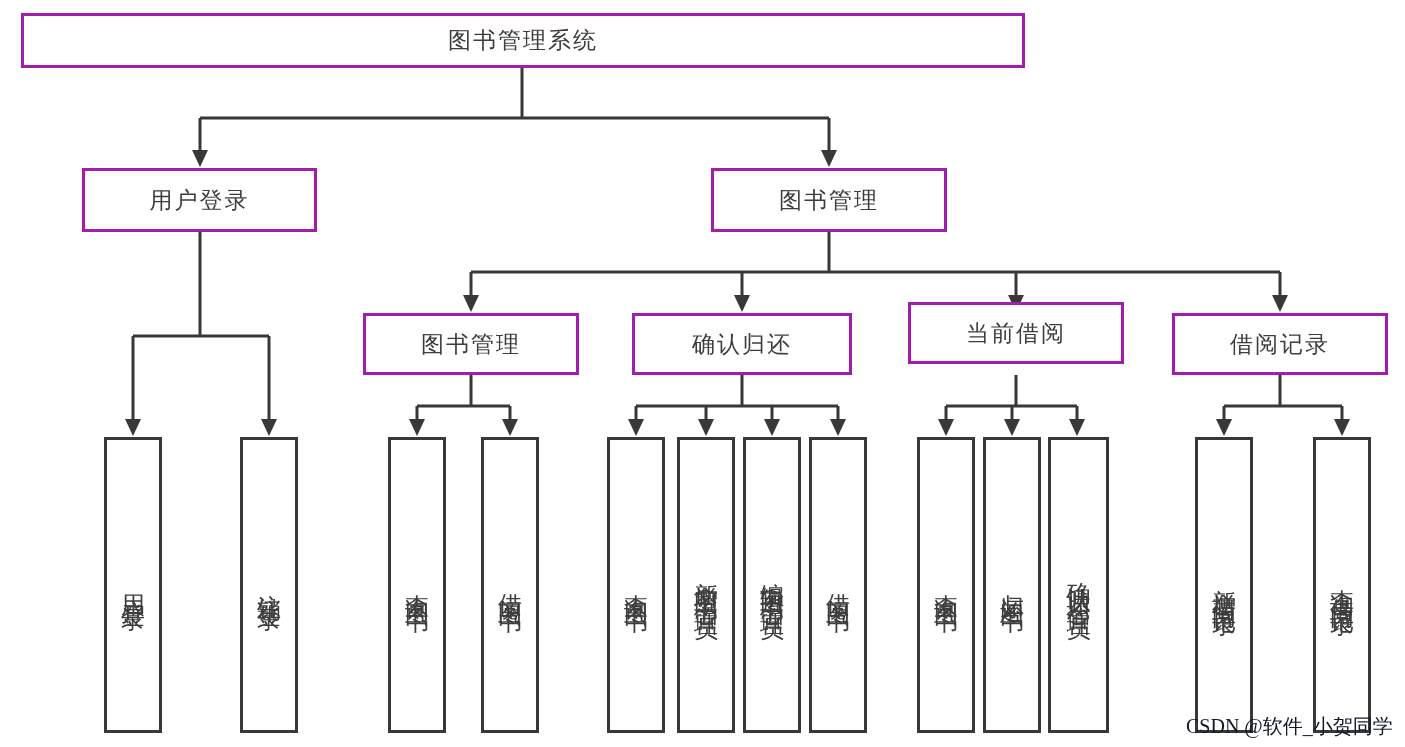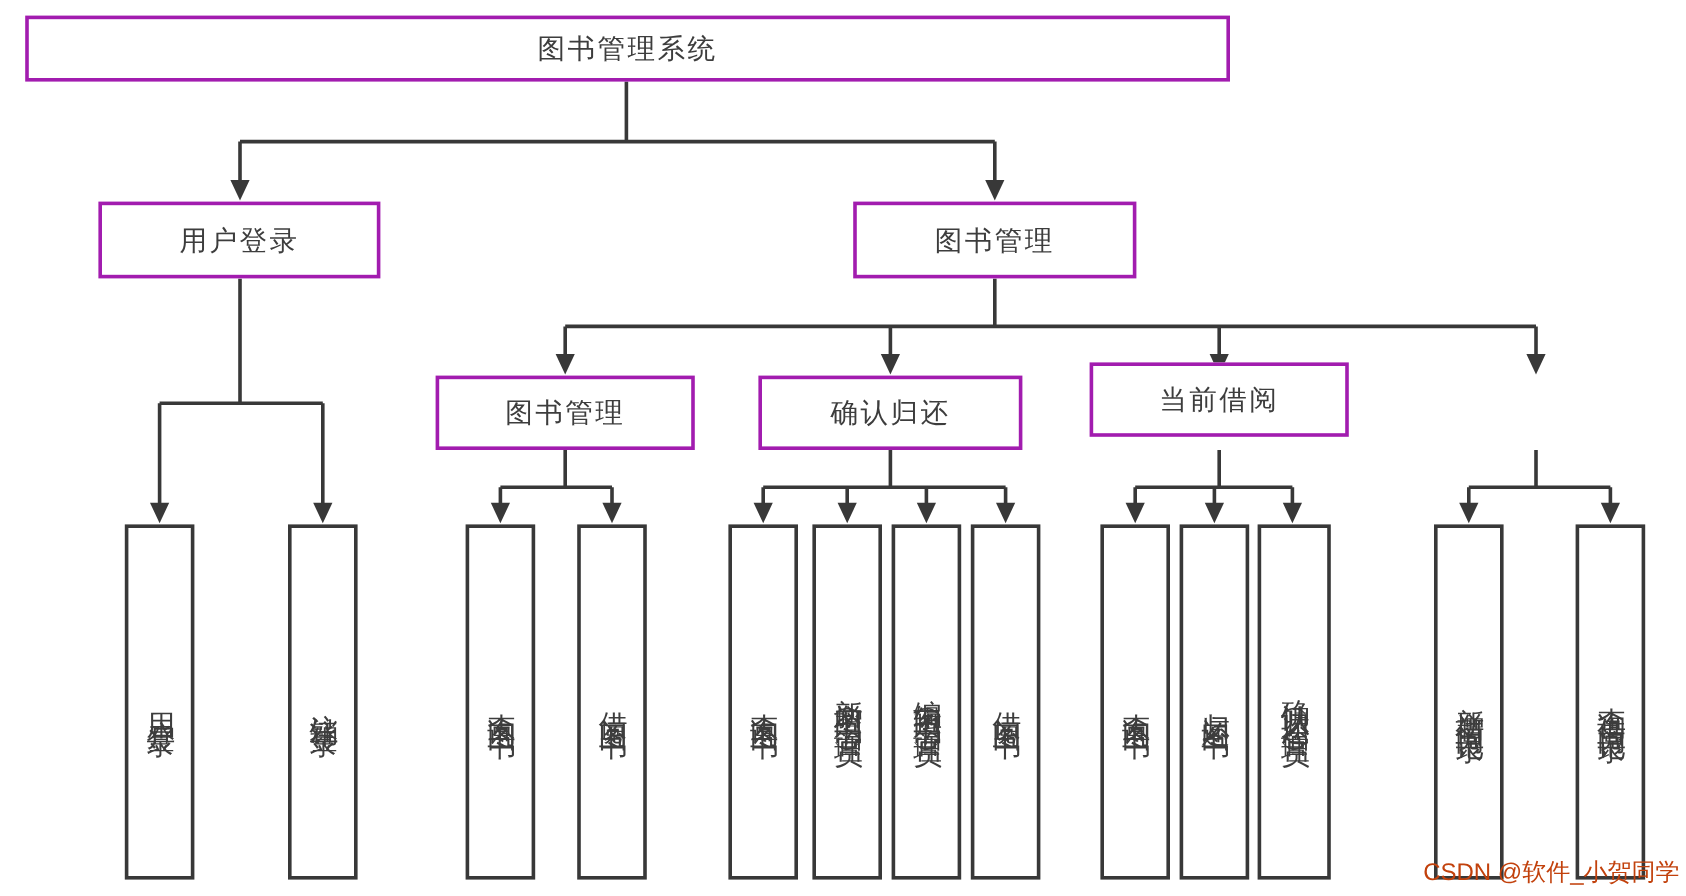--- a/index.html
+++ b/index.html
@@ -49,23 +49,24 @@
     letter-spacing: 5px;
     color: #3d3d3d;
     line-height: 1;
     white-space: nowrap;
   }
   .watermark {
     position: absolute;
     left: 1186px;
     top: 713px;
     font-size: 20px;
-    color: #c2410c;
+    color: #0f172a;
     white-space: nowrap;
     z-index: 5;
+    font-family: Liberation Serif, serif;
   }
 </style>
 </head>
 <body>
 
 <div id="stage">
 
   <svg id="connectors" viewBox="0 0 1405 747" xmlns="http://www.w3.org/2000/svg">
     <path fill="none" stroke="#383838" stroke-width="3" d="
       M522 67 V118 M200 118 H829 M200 118 V153 M829 118 V153
@@ -99,20 +100,21 @@
   </svg>
 
   <div class="hbox" style="left:21px; top:13px; width:1004px; height:55px">图书管理系统</div>
 
   <div class="hbox" style="left:82px; top:168px; width:235px; height:64px">用户登录</div>
   <div class="hbox" style="left:711px; top:168px; width:236px; height:64px">图书管理</div>
 
   <div class="hbox" style="left:363px; top:313px; width:216px; height:62px">图书管理</div>
   <div class="hbox" style="left:632px; top:313px; width:220px; height:62px">确认归还</div>
   <div class="hbox" style="left:908px; top:302px; width:216px; height:62px">当前借阅</div>
+  <div class="hbox" style="left:1172px; top:313px; width:216px; height:62px">借阅记录</div>
 
   <div class="vbox" style="left:104px">
     <span>用户登录</span>
   </div>
   <div class="vbox" style="left:240px">
     <span>注销登录</span>
   </div>
 
   <div class="vbox" style="left:388px">
     <span>查询图书</span>

